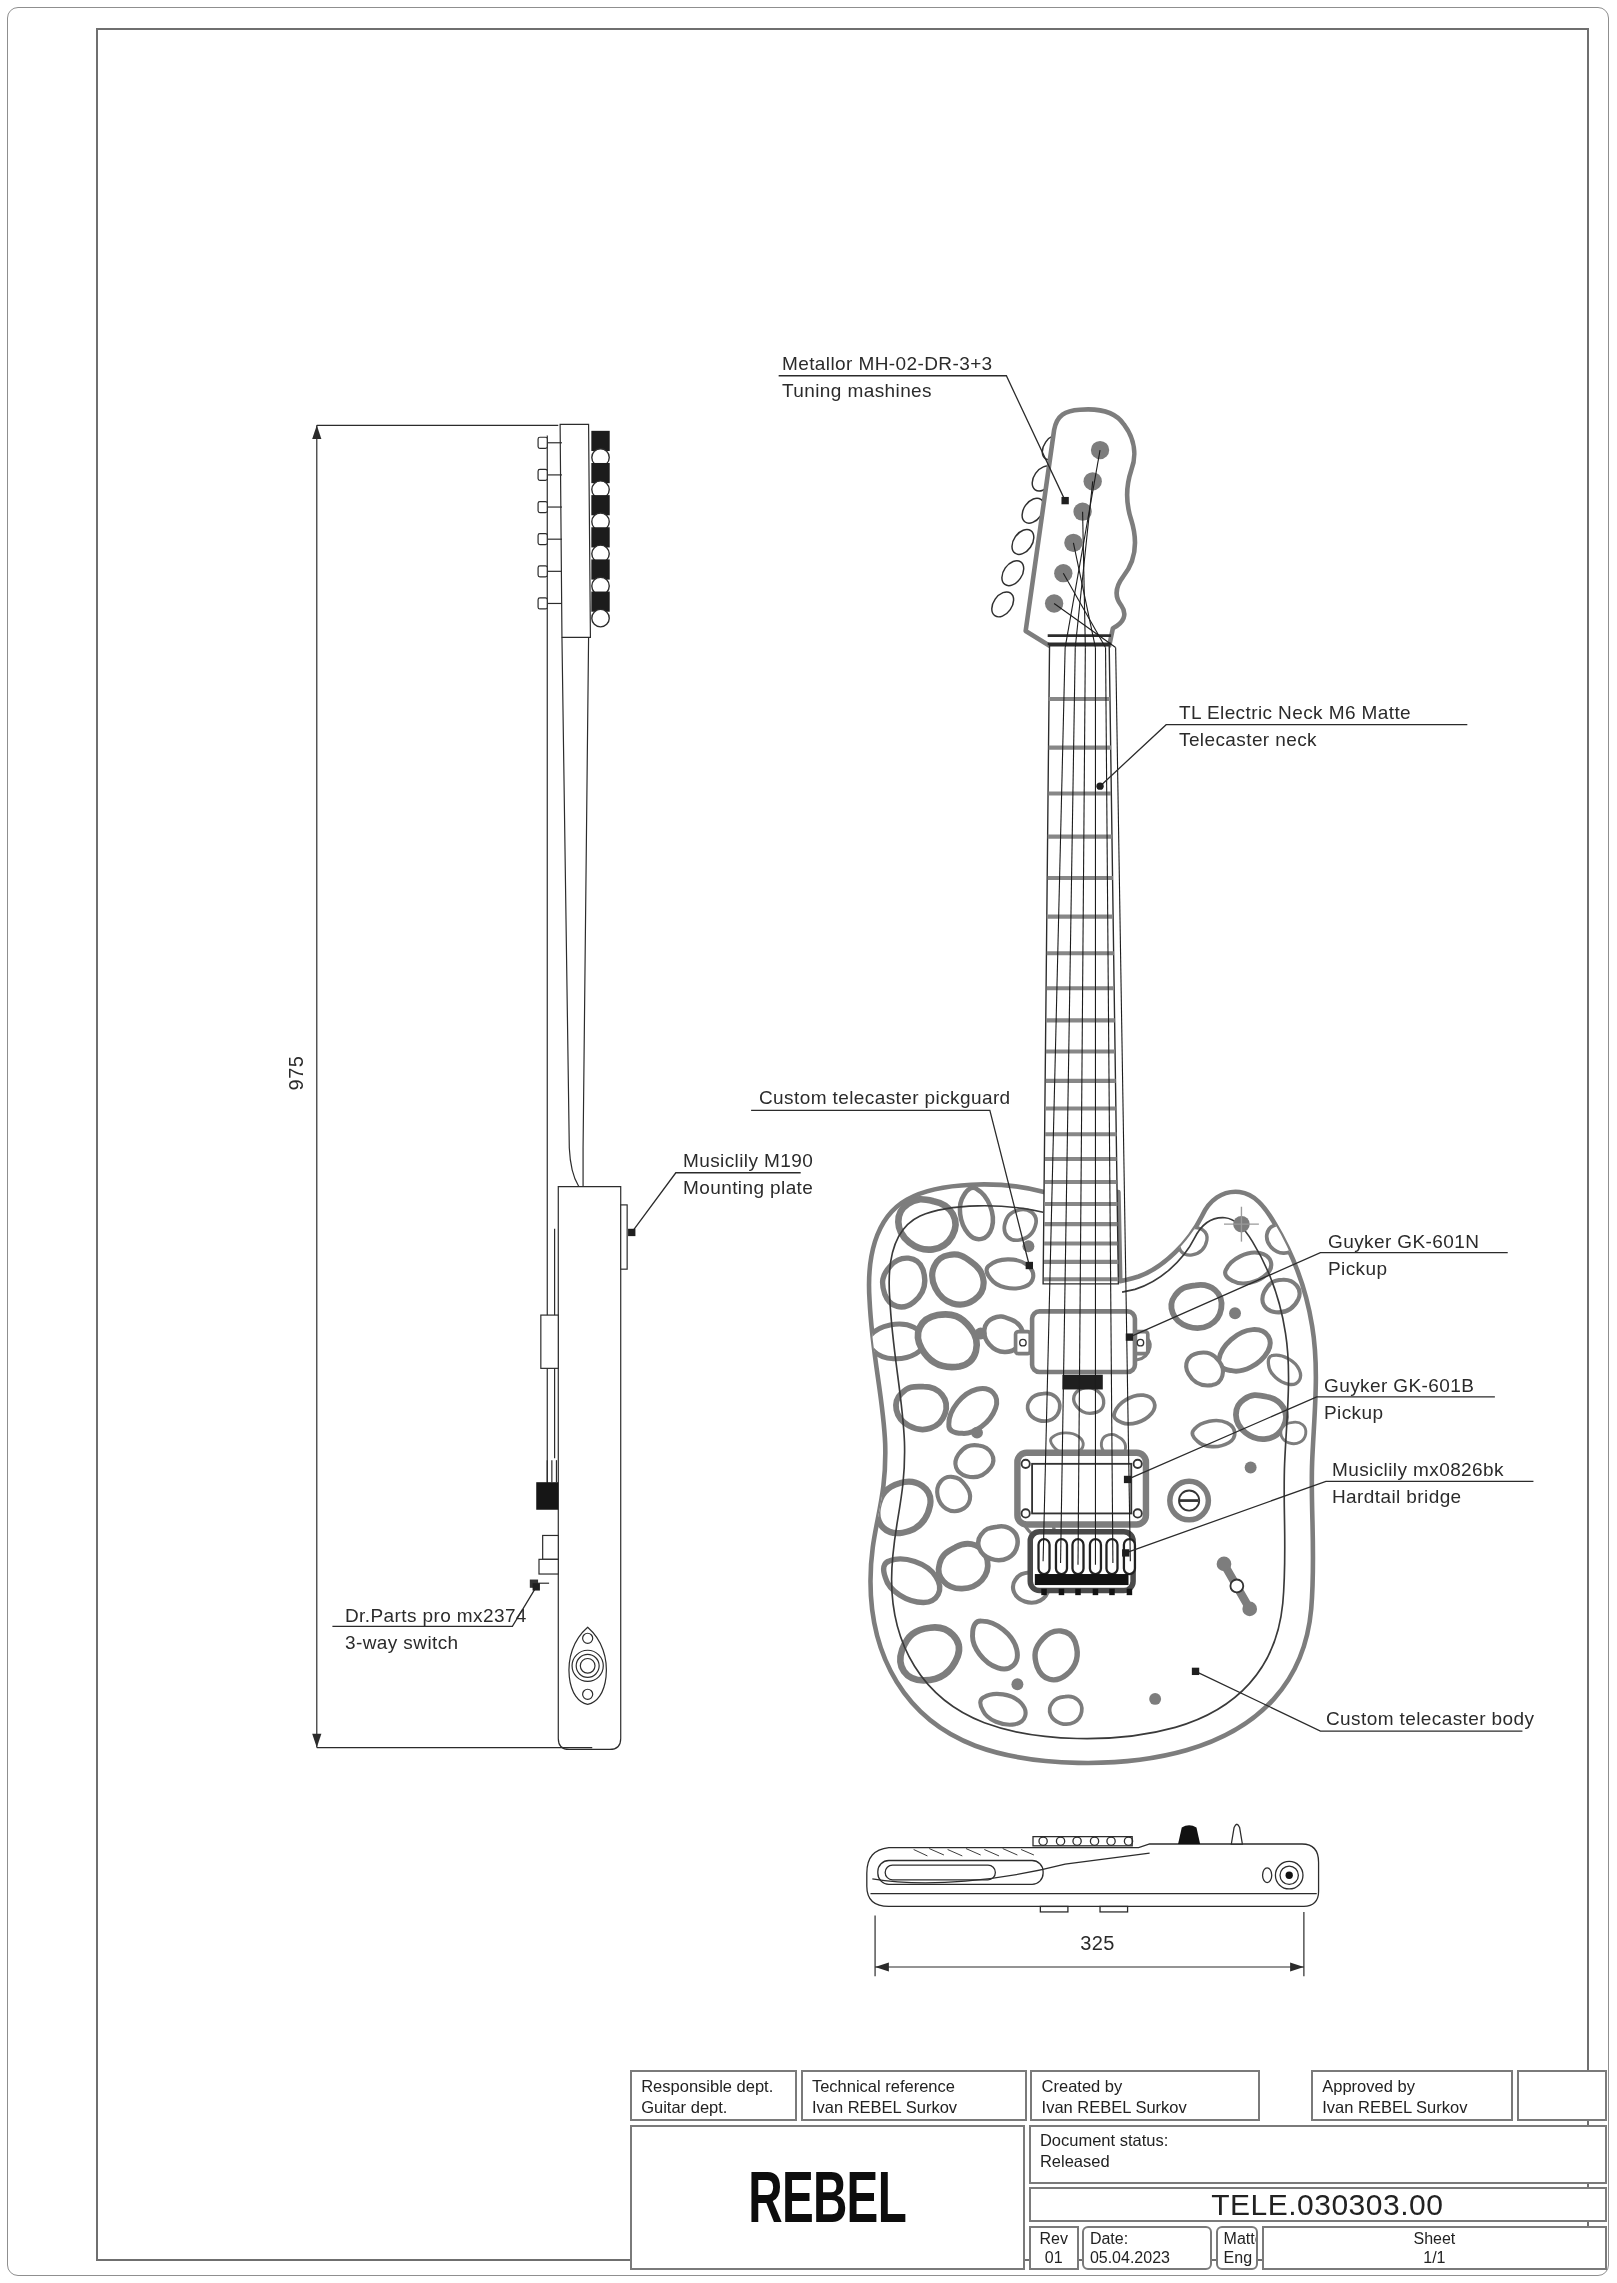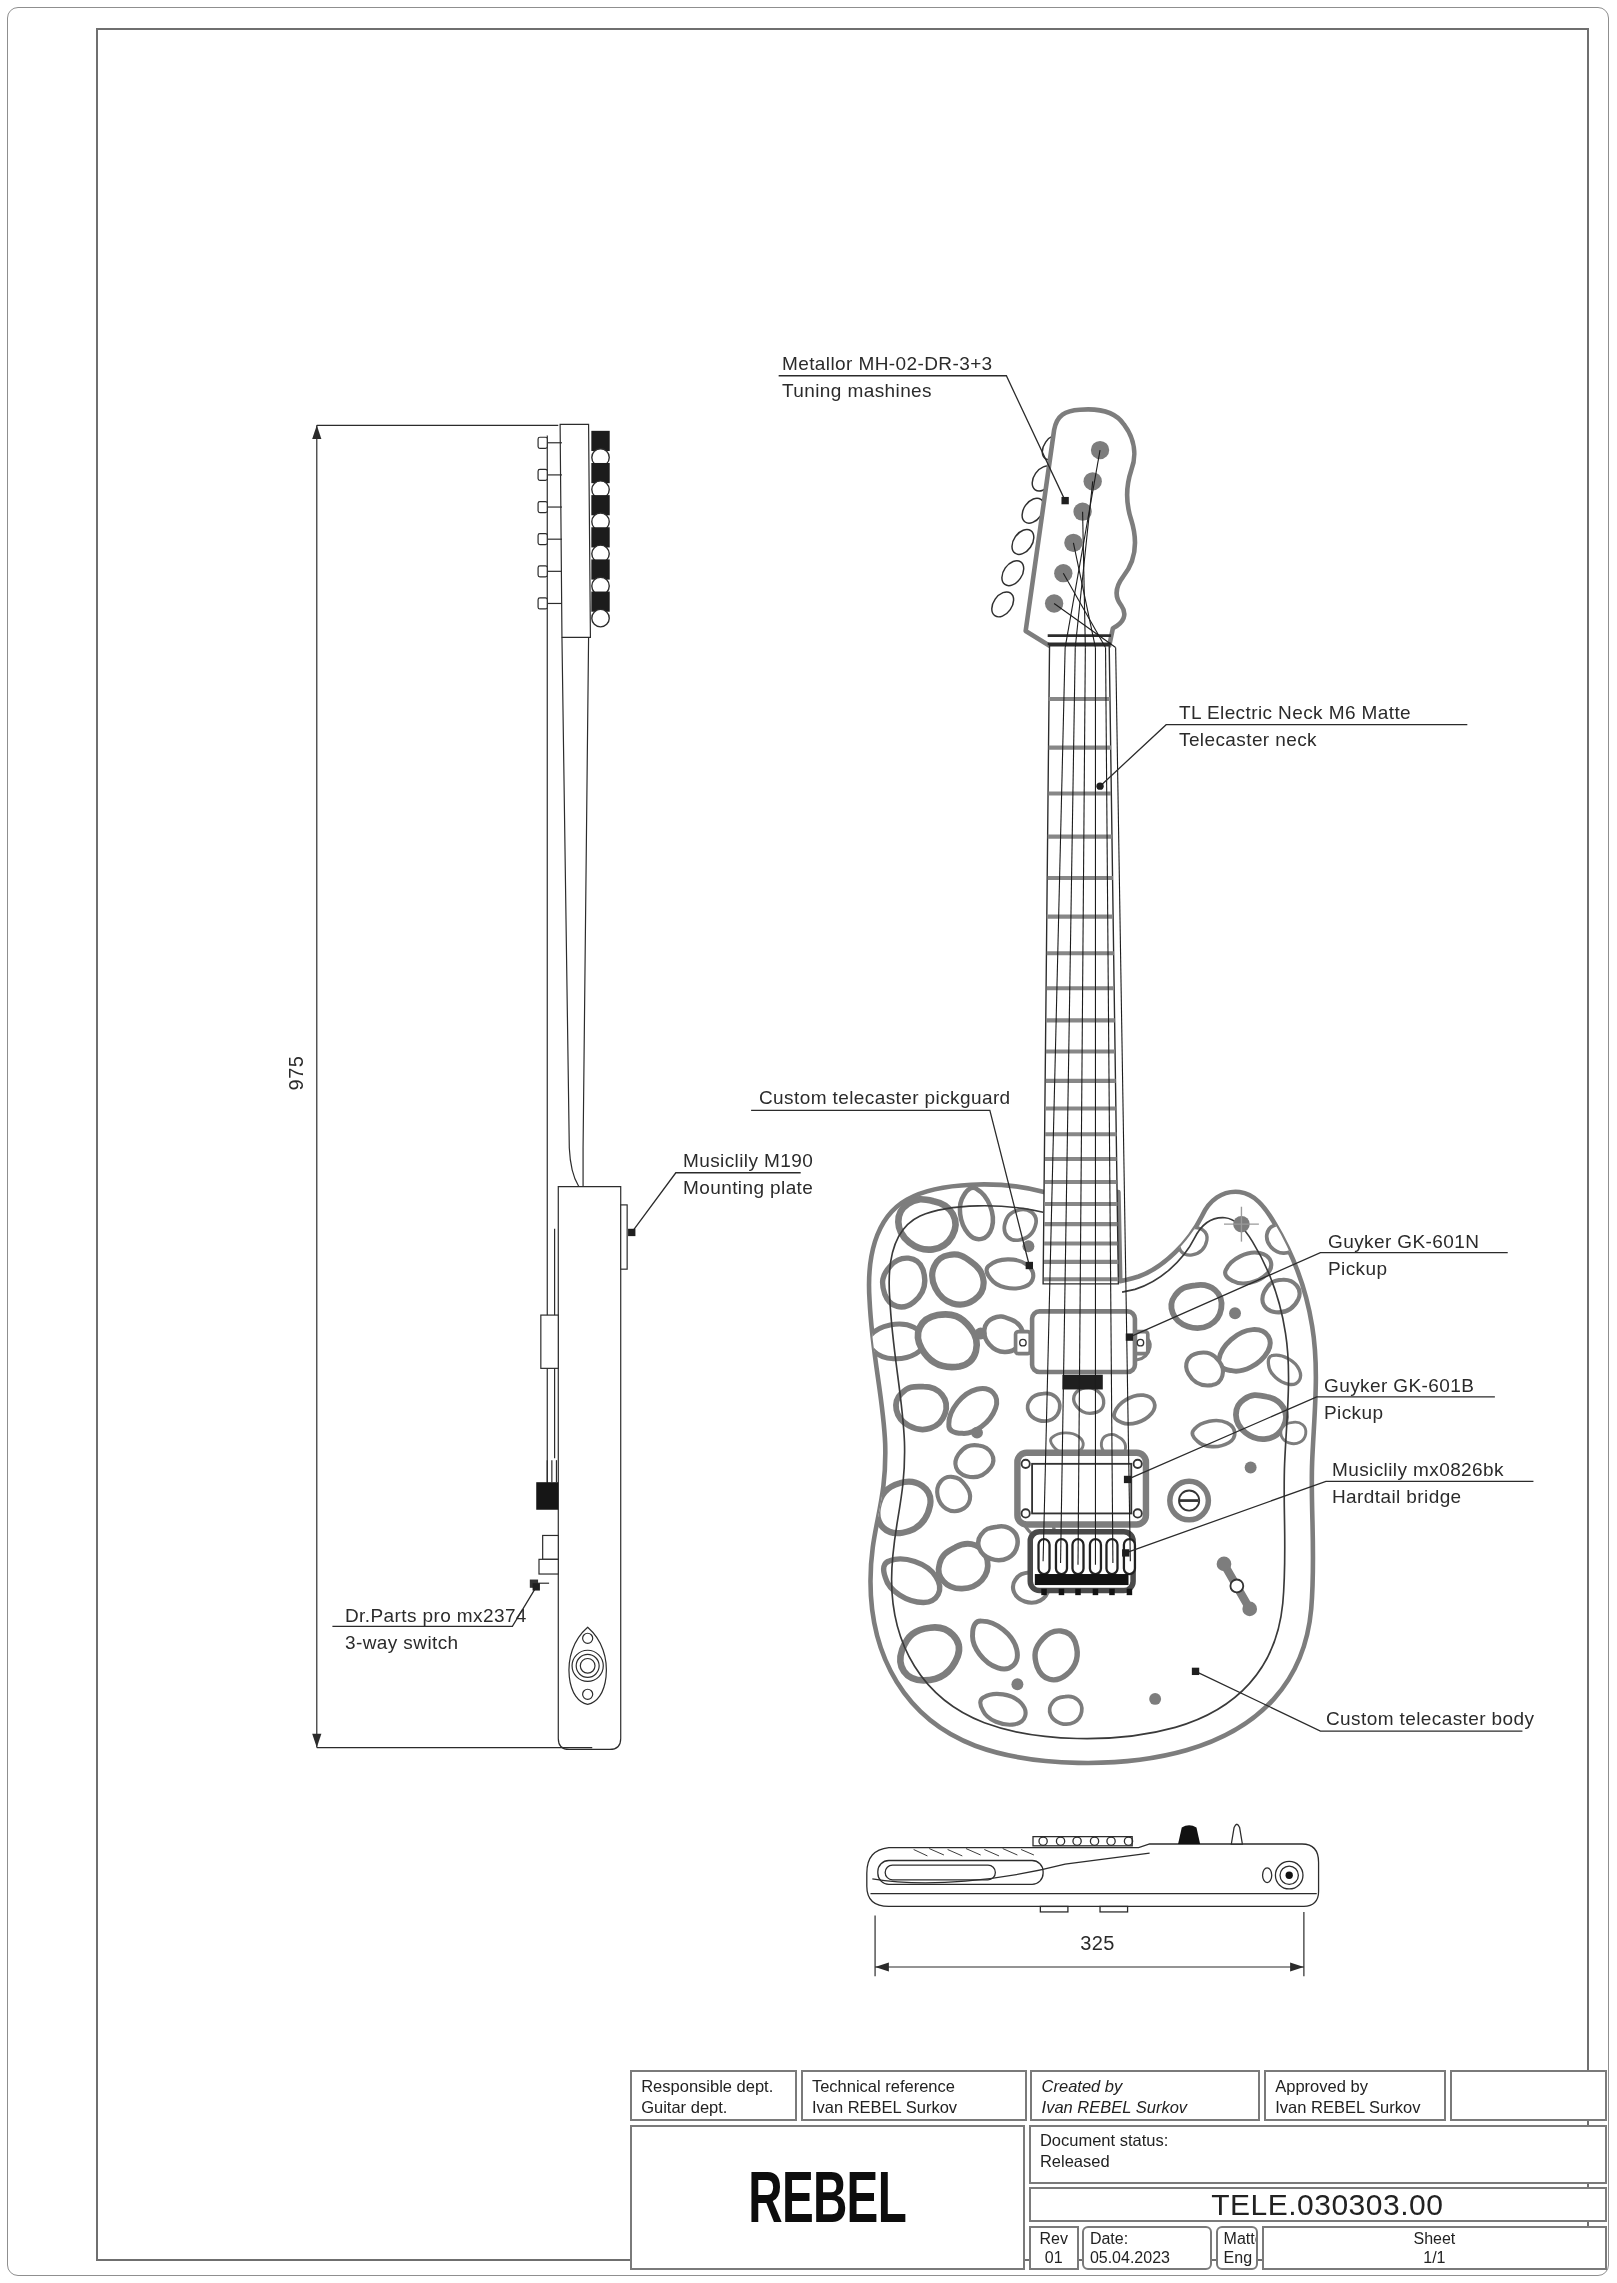--- a/index.html
+++ b/index.html
@@ -47,21 +47,21 @@
   .tb-right{flex:1;}
   .tb-status{height:59px;}
   .tb-number{height:35px;display:flex;align-items:center;justify-content:center;
       font-size:30px;letter-spacing:0.5px;padding-left:28px;}
   .tb-bottomrow{display:flex;gap:3.7px;flex:1;}
   .tb-small{display:flex;flex-direction:column;align-items:center;padding:1.8px 5.5px;
       line-height:17.4px;font-size:16px;}
   .tb-small .tb-value{margin-top:1.8px;}
   .tb-date{align-items:flex-start;border-radius:6px;}
   .w-rev{width:50px;} .w-date{width:130px;} .w-lang{width:42px;} .w-sheet{flex:1;}
-  .c1{width:167px;} .c2{width:226px;} .c3{width:230px;font-style:italic;} .c4{width:182px;} .c5{flex:1;}
+  .c1{width:167px;} .c2{width:226px;} .c3{width:230px;} .c4{width:202px;margin-left:47px;} .c5{flex:1;}
 </style>
 </head>
 <body>
 
 <div class="page">
   <div class="outer-border"></div>
   <div class="inner-frame"></div>
 
   <svg class="art" viewBox="0 0 1761 2487">
     <defs>

